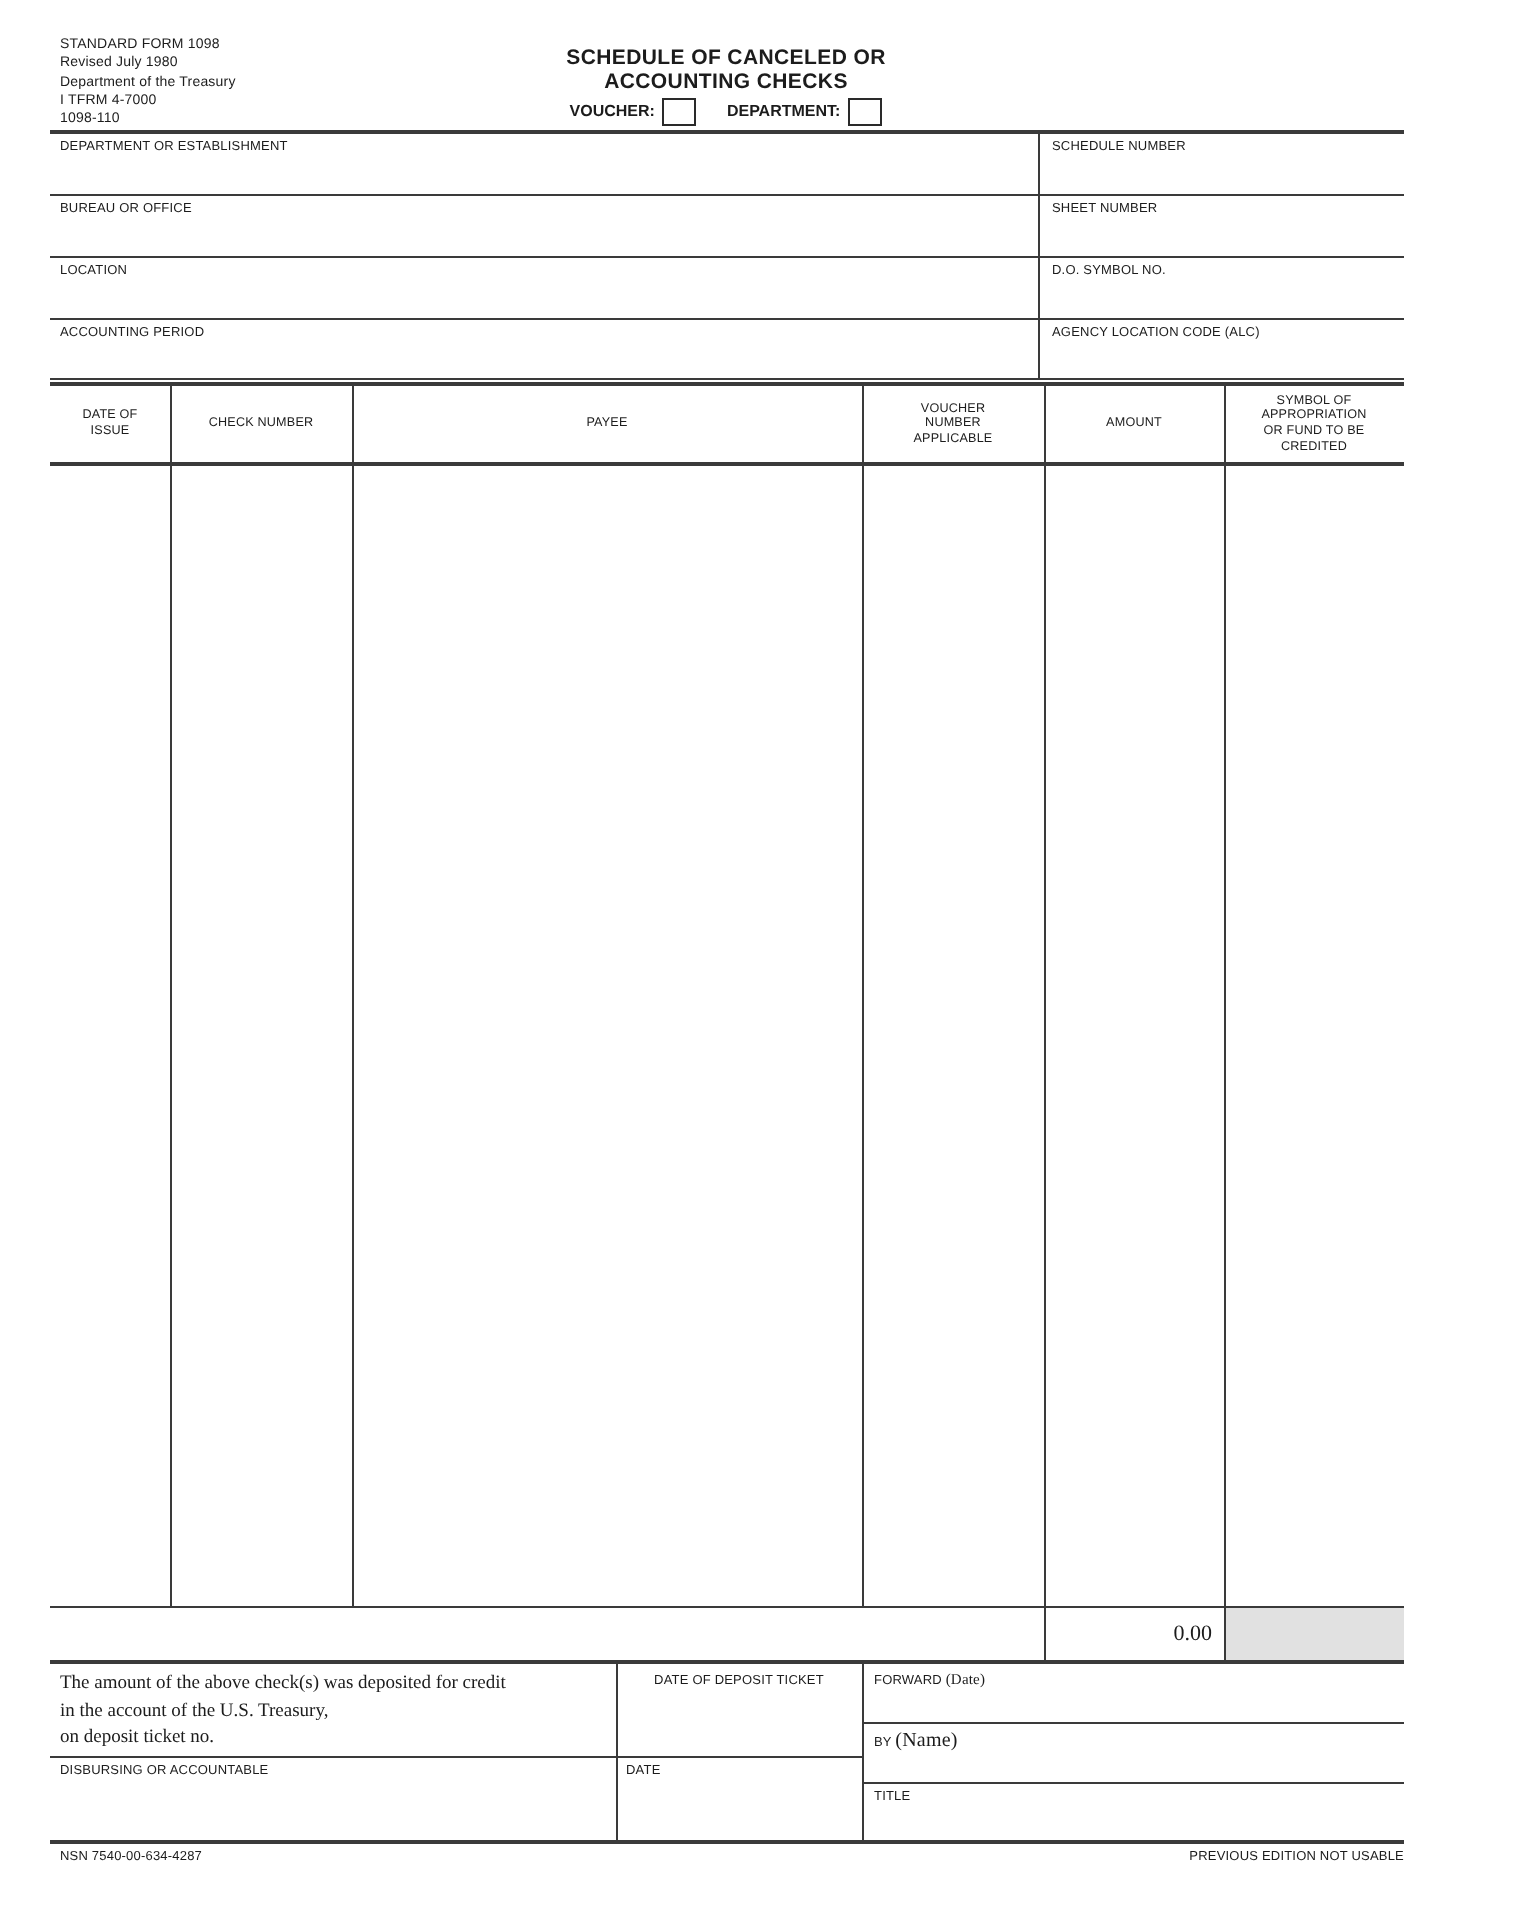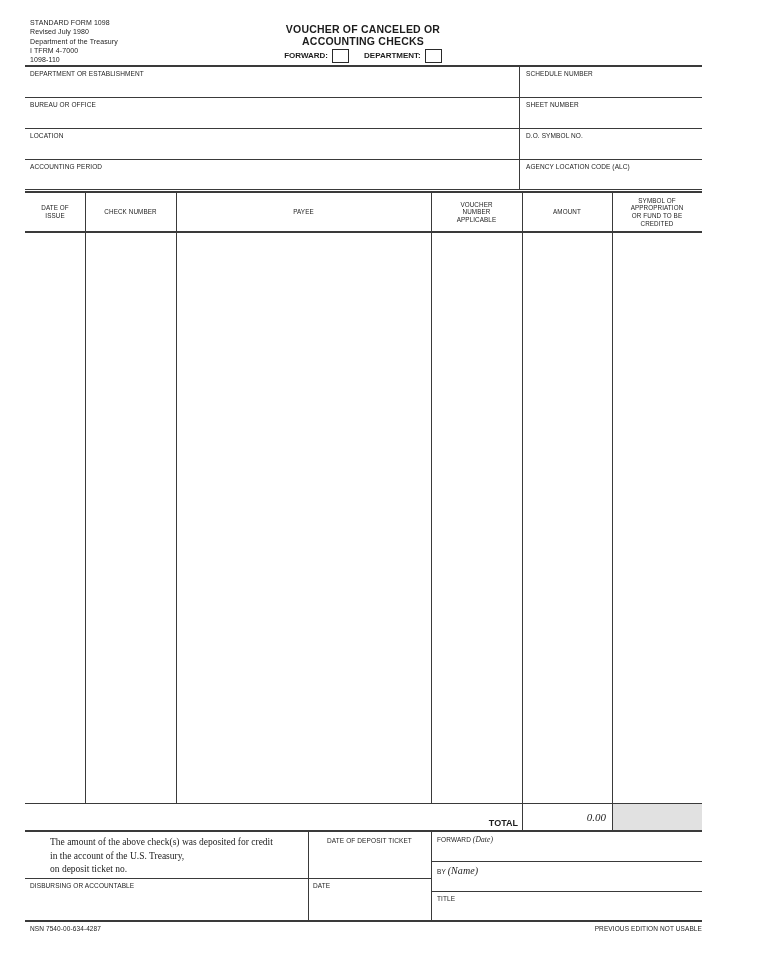--- a/index.html
+++ b/index.html
@@ -11,43 +11,43 @@
   .idblock{font-size:7px;line-height:9.3px;letter-spacing:0.1px;}
   .title{font-weight:bold;font-size:10.5px;line-height:12px;text-align:center;letter-spacing:0.2px;}
   .ckrow{display:flex;align-items:center;justify-content:center;font-weight:bold;font-size:8px;}
   .ckbox{width:15px;height:12px;border:1.5px solid #2a2a2a;background:#fff;margin-left:4px;}
   .lbl{font-size:6.5px;letter-spacing:0.1px;}
   .cell{position:absolute;box-sizing:border-box;}
   .cell .lbl{display:block;padding:3px 0 0 5px;}
   .th{position:absolute;display:flex;align-items:center;justify-content:center;text-align:center;
       font-size:6.3px;line-height:7.6px;letter-spacing:0.1px;}
   .serif{font-family:"Liberation Serif",serif;}
-  .hint{font-family:"Liberation Serif",serif;font-style:italic;font-weight:normal;}
+  .hint{font-family:"Liberation Serif",serif;font-weight:normal;}
   .foot{font-size:6.5px;letter-spacing:0.1px;}
 </style>
 </head>
 <body>
 
 <div class="page">
 
   <div class="abs idblock" style="left:30px;top:18px;">
     <div>STANDARD FORM 1098</div>
     <div>Revised July 1980</div>
     <div>Department of the Treasury</div>
     <div>I TFRM 4-7000</div>
     <div>1098-110</div>
   </div>
 
   <div class="abs title" style="left:252px;top:23px;width:222px;">
-    <div>VOUCHER OF CANCELED OR</div>
+    <div>SCHEDULE OF CANCELED OR</div>
     <div>ACCOUNTING CHECKS</div>
   </div>
 
   <div class="abs ckrow" style="left:240px;top:48px;width:246px;height:15px;">
-    <span>FORWARD:</span>
+    <span>VOUCHER:</span>
     <span class="ckbox"></span>
     <span style="width:15px;"></span>
     <span>DEPARTMENT:</span>
     <span class="ckbox"></span>
   </div>
 
   <div class="hline" style="left:25px;top:65px;width:677px;height:2px;"></div>
 
   <div class="cell" style="left:25px;top:67px;width:494px;height:31px;border-bottom:1px solid var(--line);">
     <span class="lbl">DEPARTMENT OR ESTABLISHMENT</span>
@@ -104,28 +104,27 @@
   <div class="abs" style="left:522px;top:233px;width:90px;height:570px;"></div>
   <div class="abs" style="left:612px;top:233px;width:90px;height:570px;"></div>
 
   <div class="vline" style="left:85px;top:193px;height:610px;"></div>
   <div class="vline" style="left:176px;top:193px;height:610px;"></div>
   <div class="vline" style="left:431px;top:193px;height:610px;"></div>
   <div class="vline" style="left:522px;top:193px;height:610px;"></div>
   <div class="vline" style="left:612px;top:193px;height:610px;"></div>
   <div class="hline" style="left:25px;top:803px;width:677px;height:1px;"></div>
 
-  <div class="abs" style="left:300px;top:804px;width:218px;height:26px;display:flex;align-items:flex-end;justify-content:flex-end;font-weight:bold;font-size:9px;padding-bottom:2px;box-sizing:border-box;">TOTAL</div>
-  <div class="abs serif" style="left:523px;top:804px;width:83px;height:26px;display:flex;align-items:center;justify-content:flex-end;font-size:11px;font-style:italic;">0.00</div>
+  <div class="abs serif" style="left:523px;top:804px;width:83px;height:26px;display:flex;align-items:center;justify-content:flex-end;font-size:11px;">0.00</div>
   <div class="abs" style="left:613px;top:804px;width:89px;height:26px;background:var(--shade,#e1e1e1);"></div>
   <div class="vline" style="left:522px;top:804px;height:26px;"></div>
   <div class="vline" style="left:612px;top:804px;height:26px;"></div>
   <div class="hline" style="left:25px;top:830px;width:677px;height:2px;"></div>
 
-  <div class="abs serif" style="left:30px;top:836px;width:275px;font-size:9.5px;line-height:13.5px;white-space:pre-line;margin-left:20px;">The amount of the above check(s) was deposited for credit
+  <div class="abs serif" style="left:30px;top:836px;width:275px;font-size:9.5px;line-height:13.5px;white-space:pre-line;">The amount of the above check(s) was deposited for credit
 in the account of the U.S. Treasury,
 on deposit ticket no.</div>
 
   <div class="cell" style="left:308px;top:832px;width:123px;height:46px;text-align:center;">
     <span class="lbl" style="padding:5px 0 0 0;">DATE OF DEPOSIT TICKET</span>
   </div>
 
   <div class="hline" style="left:25px;top:878px;width:406px;height:1px;"></div>
 
   <div class="cell" style="left:25px;top:879px;width:283px;height:41px;">

